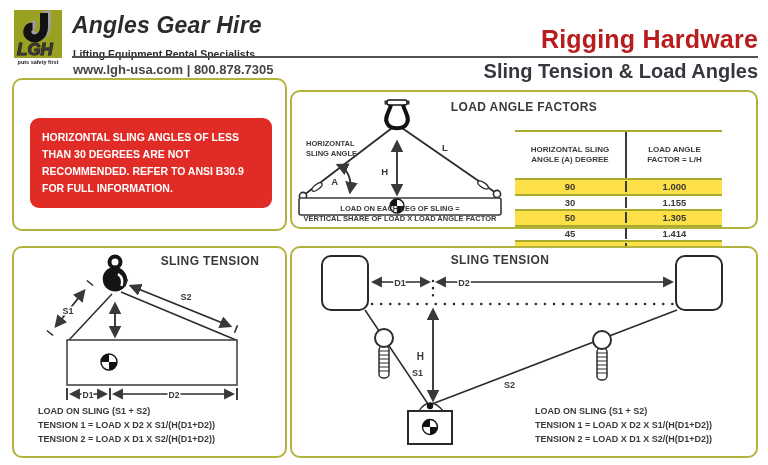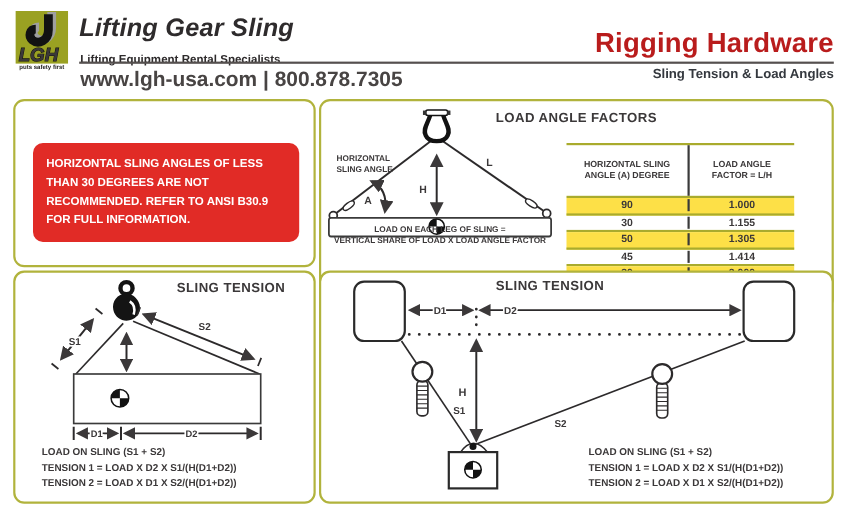--- a/index.html
+++ b/index.html
@@ -9,28 +9,28 @@
     font-family:"Liberation Sans", sans-serif; color:#3b3839; overflow:hidden;
   }
   .abs { position:absolute; }
 
   
   .logo-box { left:14px; top:10px; width:48px; height:48px; }
   .logo-tagline { left:10px; top:59px; width:56px; font-size:5.5px; font-weight:bold; text-align:center; color:#222; }
   .company { left:72px; top:12px; font-size:23px; font-weight:800; font-style:italic; color:#2e2b2c; letter-spacing:.2px; }
   .subtitle { left:73px; top:48px; font-size:10.5px; font-weight:bold; color:#2e2b2c; }
   .header-rule { left:72px; top:56px; width:686px; height:2px; background:#55504f; }
-  .contact { left:73px; top:62px; font-size:19px; font-weight:bold; color:#484443; }
+  .contact { left:73px; top:62px; font-size:13px; font-weight:bold; color:#484443; }
   .doc-title { right:10px; top:25px; font-size:25px; font-weight:800; color:#b91c1c; letter-spacing:.2px; }
-  .doc-subtitle { right:10px; top:60px; font-size:12px; font-weight:bold; color:#34383e; }
+  .doc-subtitle { right:10px; top:60px; font-size:20px; font-weight:bold; color:#34383e; }
 
   
   .box { position:absolute; border:2px solid #b1b33c; border-radius:10px; background:#fff; }
-  .box-tl { left:12px; top:90px;  width:275px; height:153px; }
-  .box-tr { left:290px; top:90px; width:468px; height:192px; }
+  .box-tl { left:12px; top:78px;  width:275px; height:153px; }
+  .box-tr { left:290px; top:90px; width:468px; height:139px; }
   .box-bl { left:12px; top:246px; width:275px; height:212px; }
   .box-br { left:290px; top:246px; width:468px; height:212px; }
 
   .warning {
     position:absolute; left:16px; top:38px; width:242px;
     background:#e12b26; border-radius:9px; padding:11px 12px;
     color:#fff; font-size:10.5px; font-weight:bold; line-height:1.62;
   }
 
   .section-title { font-size:12px; font-weight:800; color:#3b3839; letter-spacing:.4px; }
@@ -67,21 +67,21 @@
   <div class="abs logo-box">
     <svg width="48" height="48" viewBox="0 0 48 48">
       <rect x="0" y="0" width="48" height="48" fill="#9aa122"></rect>
       <path d="M33 1 L33 15 C33 25 24 29 18.5 24.5 C14.5 21 16 14.5 21.5 14.5" stroke="#9f9f9f" stroke-width="8" fill="none"></path>
       <path d="M30 3 L30 17 C30 27 21 31 15.5 26.5 C11.5 23 13 16.5 18.5 16.5" stroke="#121212" stroke-width="8" fill="none"></path>
       <text x="3" y="45" font-size="17" font-style="italic" fill="#fff" stroke="#121212" stroke-width="1" paint-order="stroke">LGH</text>
     </svg>
   </div>
   <div class="abs logo-tagline">puts safety first</div>
 
-  <div class="abs company">Lifting Gear Sling</div>
+  <div class="abs company">Angles Gear Hire</div>
   <div class="abs subtitle">Lifting Equipment Rental Specialists</div>
   <div class="abs header-rule"></div>
   <div class="abs contact">www.lgh-usa.com | 800.878.7305</div>
   <div class="abs doc-title">Rigging Hardware</div>
   <div class="abs doc-subtitle">Sling Tension &amp; Load Angles</div>
 
   <div class="box box-tl">
     <div class="warning">HORIZONTAL SLING ANGLES OF LESS THAN 30 DEGREES ARE NOT RECOMMENDED. REFER TO ANSI B30.9 FOR FULL INFORMATION.</div>
   </div>
 

